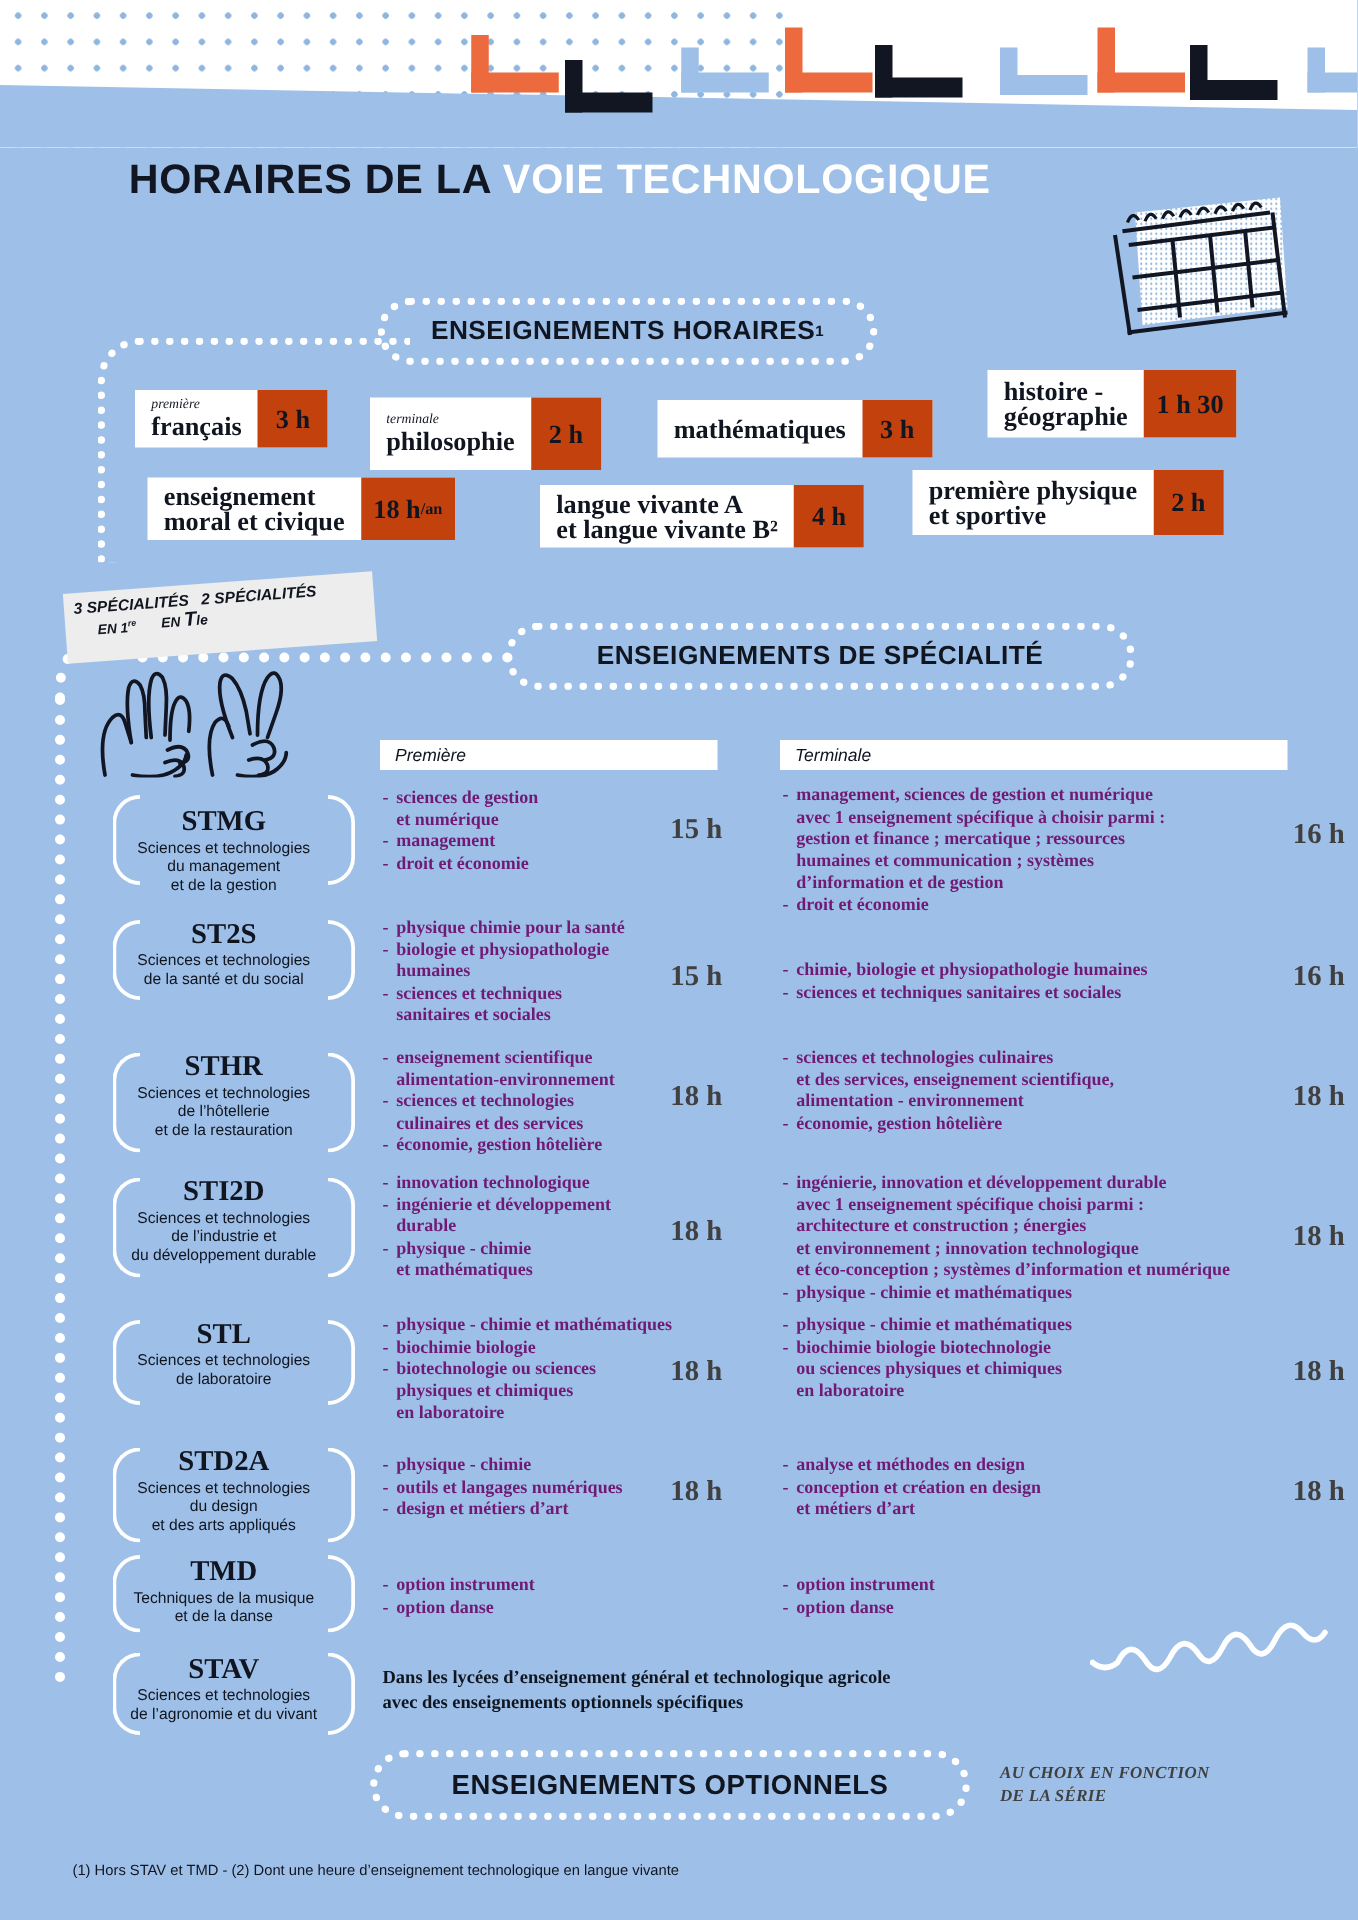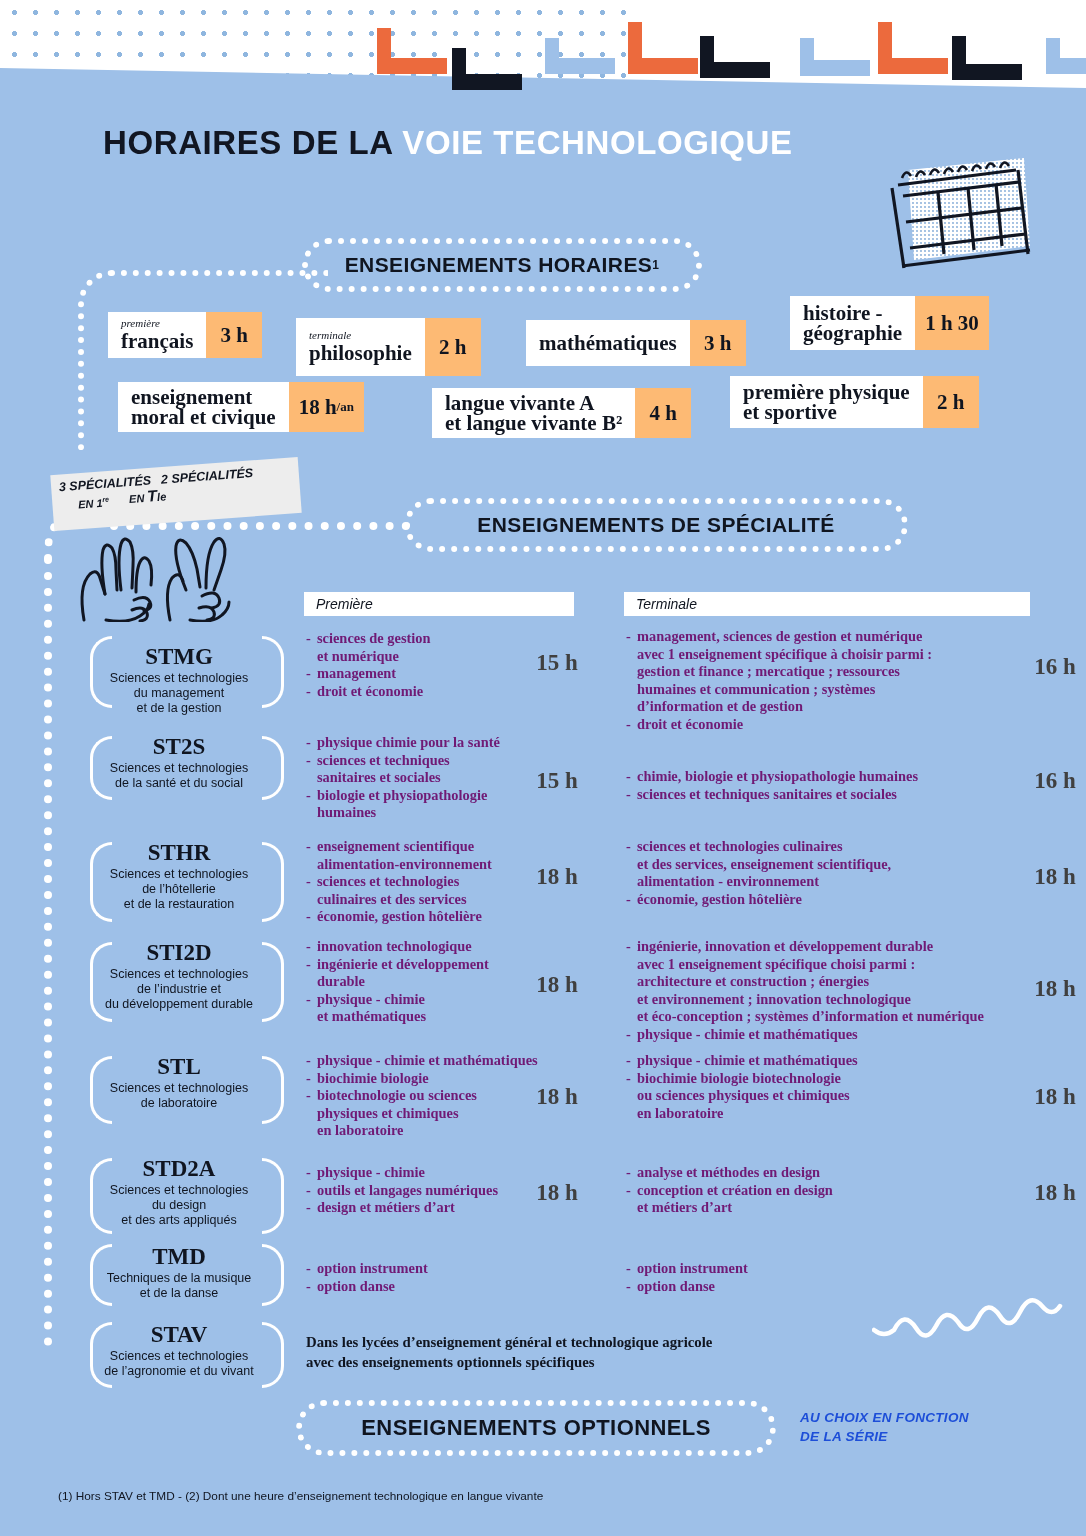--- a/index.html
+++ b/index.html
@@ -87,21 +87,21 @@
     padding:0 13px; color:#101520;
     font-family:"Liberation Serif", serif; font-weight:bold; font-size:21px;
     line-height:22px; white-space:nowrap;
   }
   .course-card .cc-pre {
     font-family:"Liberation Serif", serif; font-style:italic; font-weight:normal;
     font-size:11px; line-height:11px; margin-bottom:1px;
   }
   .course-card .cc-hours {
     display:flex; align-items:center; justify-content:center;
-    background:#fdba74; color:#101520; min-width:56px; padding:0 10px;
+    background:#c2410c; color:#101520; min-width:56px; padding:0 10px;
     font-family:"Liberation Serif", serif; font-weight:bold; font-size:21px;
     white-space:nowrap;
     text-align:right;
   }
   .cc-hours .small { font-size:13px; }
   .cc-tall { height:58px; }
 
   
   #sticker {
     position:absolute; left:52px; top:466px; width:248px; height:56px;
@@ -162,22 +162,22 @@
   }
   .stav-note {
     position:absolute; left:222px; top:0; width:600px;
     font-family:"Liberation Serif", serif; font-weight:bold;
     font-size:14.8px; line-height:20px; color:#101520;
   }
 
   
   #au-choix {
     position:absolute; left:800px; top:1408px; width:230px;
-    font-family:Liberation Sans, sans-serif; font-style:italic; font-weight:bold;
-    font-size:13.5px; line-height:19px; color:#1d4ed8; letter-spacing:0.3px;
+    font-family:Liberation Serif, serif; font-style:italic; font-weight:bold;
+    font-size:13.5px; line-height:19px; color:#404040; letter-spacing:0.3px;
   }
   #footnote {
     position:absolute; left:58px; top:1489px; width:900px;
     font-family:"Liberation Sans", sans-serif; font-size:11.8px; color:#101520;
   }
   #wave { position:absolute; left:872px; top:1292px; width:210px; height:60px; }
 </style>
 </head>
 <body>
 
@@ -398,24 +398,24 @@
 <div class="series-row" style="top:730px;">
   <div class="series-badge" style="top:4px;">
     <div class="sb-code">ST2S</div>
     <div class="sb-desc" style="white-space:pre-line;">Sciences et technologies
 de la santé et du social</div>
   </div>
   <div class="brace-l" style="top:6px; height:64px;"></div>
   <div class="brace-r" style="top:6px; height:64px;"></div>
   <ul class="bullets col-prem" style="top:4px; width:230px;">
     <li style="white-space:pre-line;">physique chimie pour la santé</li>
+    <li style="white-space:pre-line;">biologie et physiopathologie
+humaines</li>
     <li style="white-space:pre-line;">sciences et techniques
 sanitaires et sociales</li>
-    <li style="white-space:pre-line;">biologie et physiopathologie
-humaines</li>
   </ul>
   <div class="hval hours-prem" style="top:38px;">15 h</div>
   <ul class="bullets col-term" style="top:38px;">
     <li style="white-space:pre-line;">chimie, biologie et physiopathologie humaines</li>
     <li style="white-space:pre-line;">sciences et techniques sanitaires et sociales</li>
   </ul>
   <div class="hval hours-term" style="top:38px;">16 h</div>
 </div>
 
 <div class="series-row" style="top:834px;">

